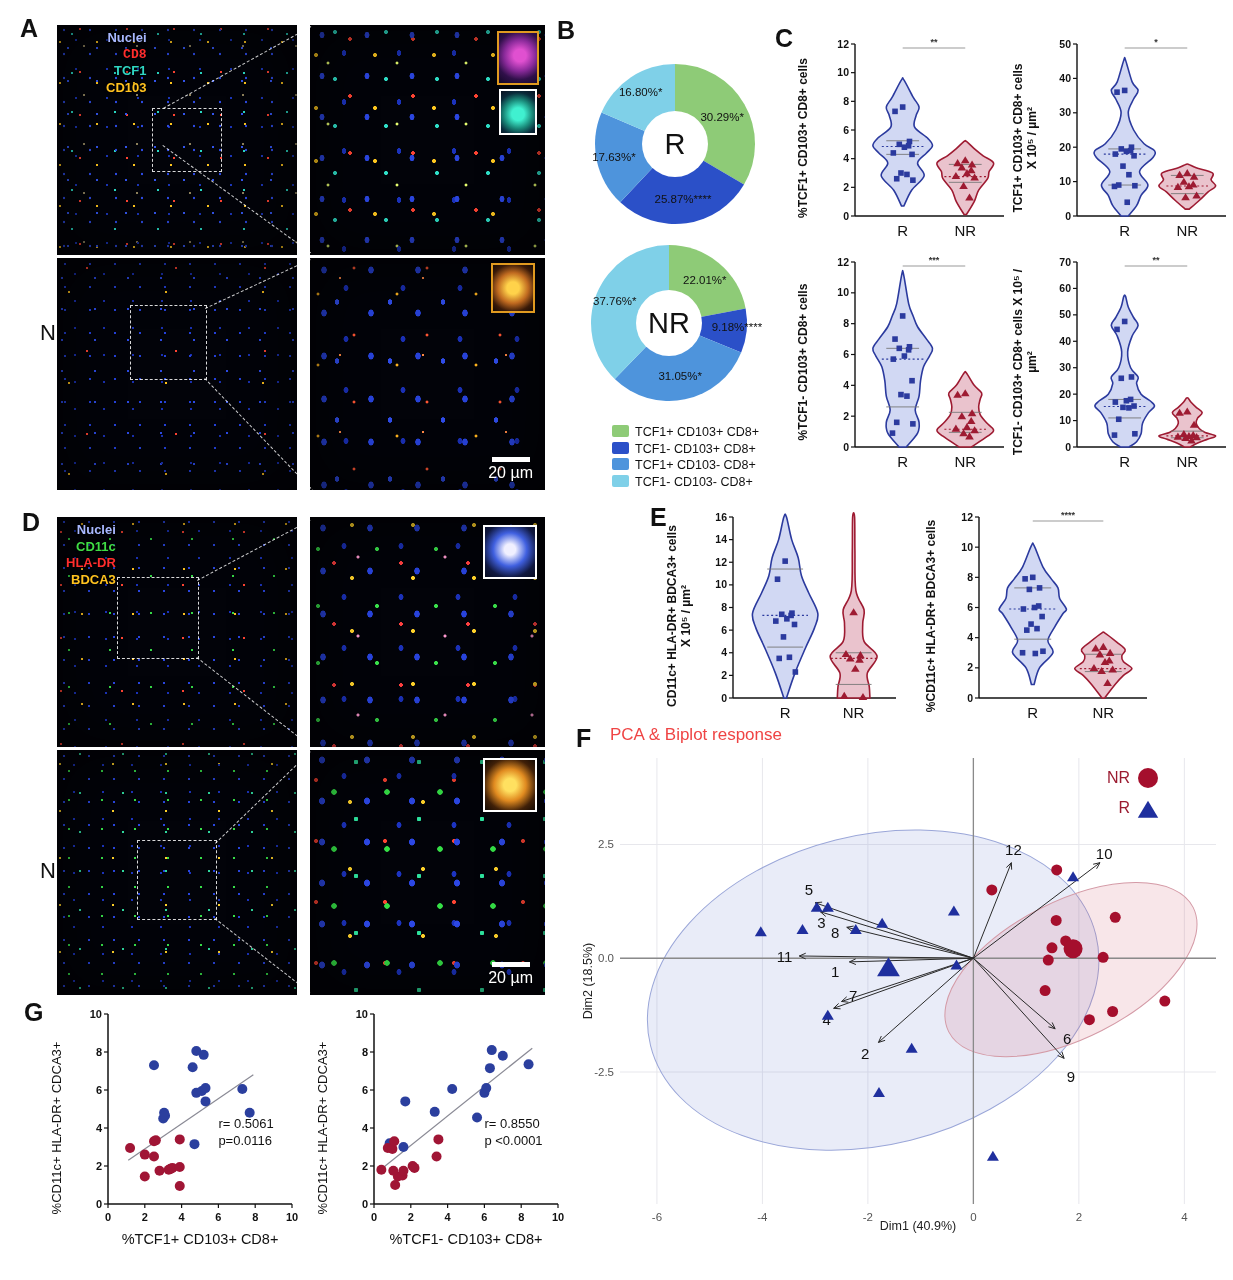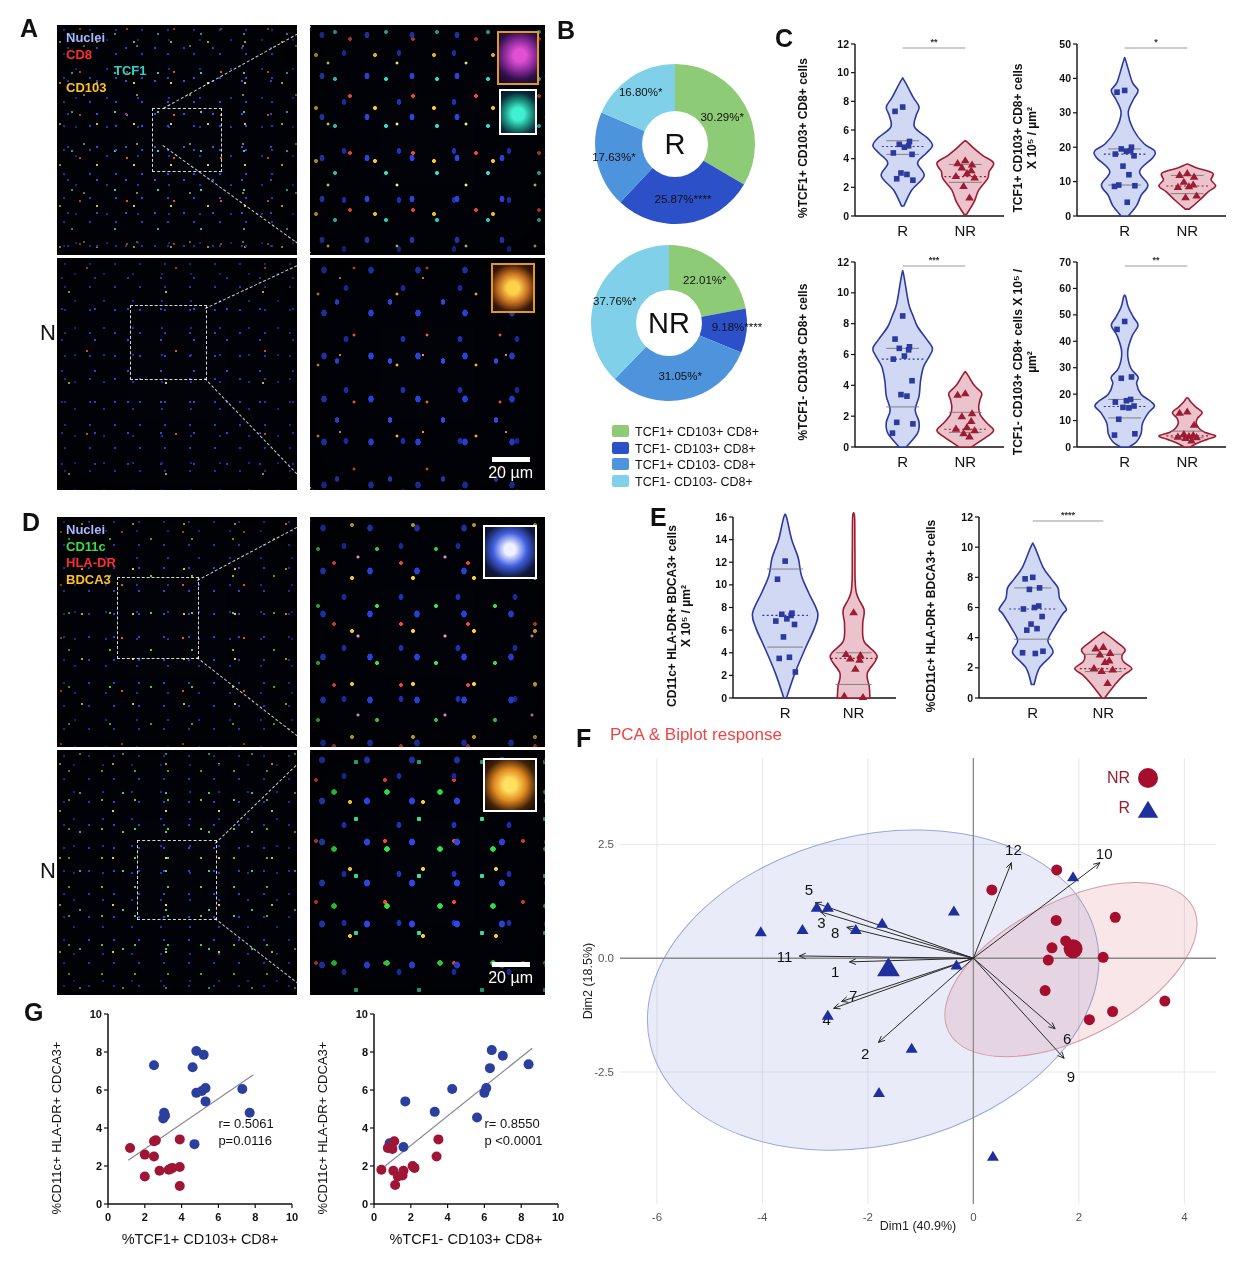--- a/index.html
+++ b/index.html
@@ -3,21 +3,21 @@
 <meta charset="utf-8">
 <style>
   html,body{margin:0;padding:0;background:#fff;}
   #canvas{position:relative;width:1233px;height:1280px;background:#fff;overflow:hidden;
           font-family:"Liberation Sans",sans-serif;color:#111;}
   .abs{position:absolute;}
   .plab{position:absolute;font-size:25px;font-weight:700;color:#111;}
   .rowlab{position:absolute;font-size:22px;color:#111;}
   .micro{position:absolute;background-color:#020309;overflow:hidden;}
   .micro::after{content:'';position:absolute;inset:0;box-shadow:inset 0 0 46px 16px rgba(0,0,0,.5);pointer-events:none;}
-  .chans{position:absolute;left:9px;top:5px;line-height:16.5px;font-size:13px;font-weight:700;z-index:3;text-shadow:0 0 3px #000;}
+  .chans{position:absolute;left:9px;top:5px;line-height:16.5px;font-size:13px;font-weight:700;z-index:3;text-shadow:0 0 3px #000;text-align:right;}
   .roi{position:absolute;border:1.5px dashed rgba(255,255,255,.85);z-index:3;}
   .conn{position:absolute;border-top:1.5px dashed rgba(255,255,255,.8);transform-origin:0 0;z-index:2;}
   .inset{position:absolute;z-index:4;}
   .sbar{position:absolute;right:12px;bottom:8px;text-align:center;z-index:4;}
   .sbar .bar{width:38px;height:5px;background:#fff;margin:0 auto 2px;}
   .sbar .t{color:#fff;font-size:16px;font-weight:400;text-shadow:0 0 2px #000;}
   
   .mA1L{background-image:
     radial-gradient(2.4px 3.2px at 7px 5px,#2c49e0 42%,transparent 52%),
     radial-gradient(2px 2.6px at 19px 15px,#1c36b8 42%,transparent 52%),
@@ -107,21 +107,21 @@
 <body>
 
 <div id="canvas">
 
   <div class="plab" style="left:20px;top:14px;">A</div>
   <div class="rowlab" style="left:58px;top:127px;">R</div>
   <div class="rowlab" style="left:40px;top:320px;">NR</div>
   <div class="micro mA1L" style="left:57px;top:25px;width:240px;height:230px;">
     <div class="chans">
         <div style="color: rgb(168, 184, 255);">Nuclei</div>
-        <div style="color: rgb(255, 45, 45);">CD8</div>
+        <div style="color: rgb(255, 45, 45); font-family: Liberation Mono, monospace;">CD8</div>
         <div style="color: rgb(47, 214, 195); margin-left: 48px;">TCF1</div>
         <div style="color: rgb(255, 194, 31);">CD103</div>
       </div>
     <div class="roi" style="left:95px;top:83px;width:68px;height:62px;"></div>
   </div>
   <div class="micro mA1R" style="left:310px;top:25px;width:235px;height:230px;">
     <div class="inset insA1o"></div>
     <div class="inset insA1w"></div>
   </div>
   <div class="conn" style="left:163px;top:108px;width:169px;transform:rotate(-29deg);"></div>

